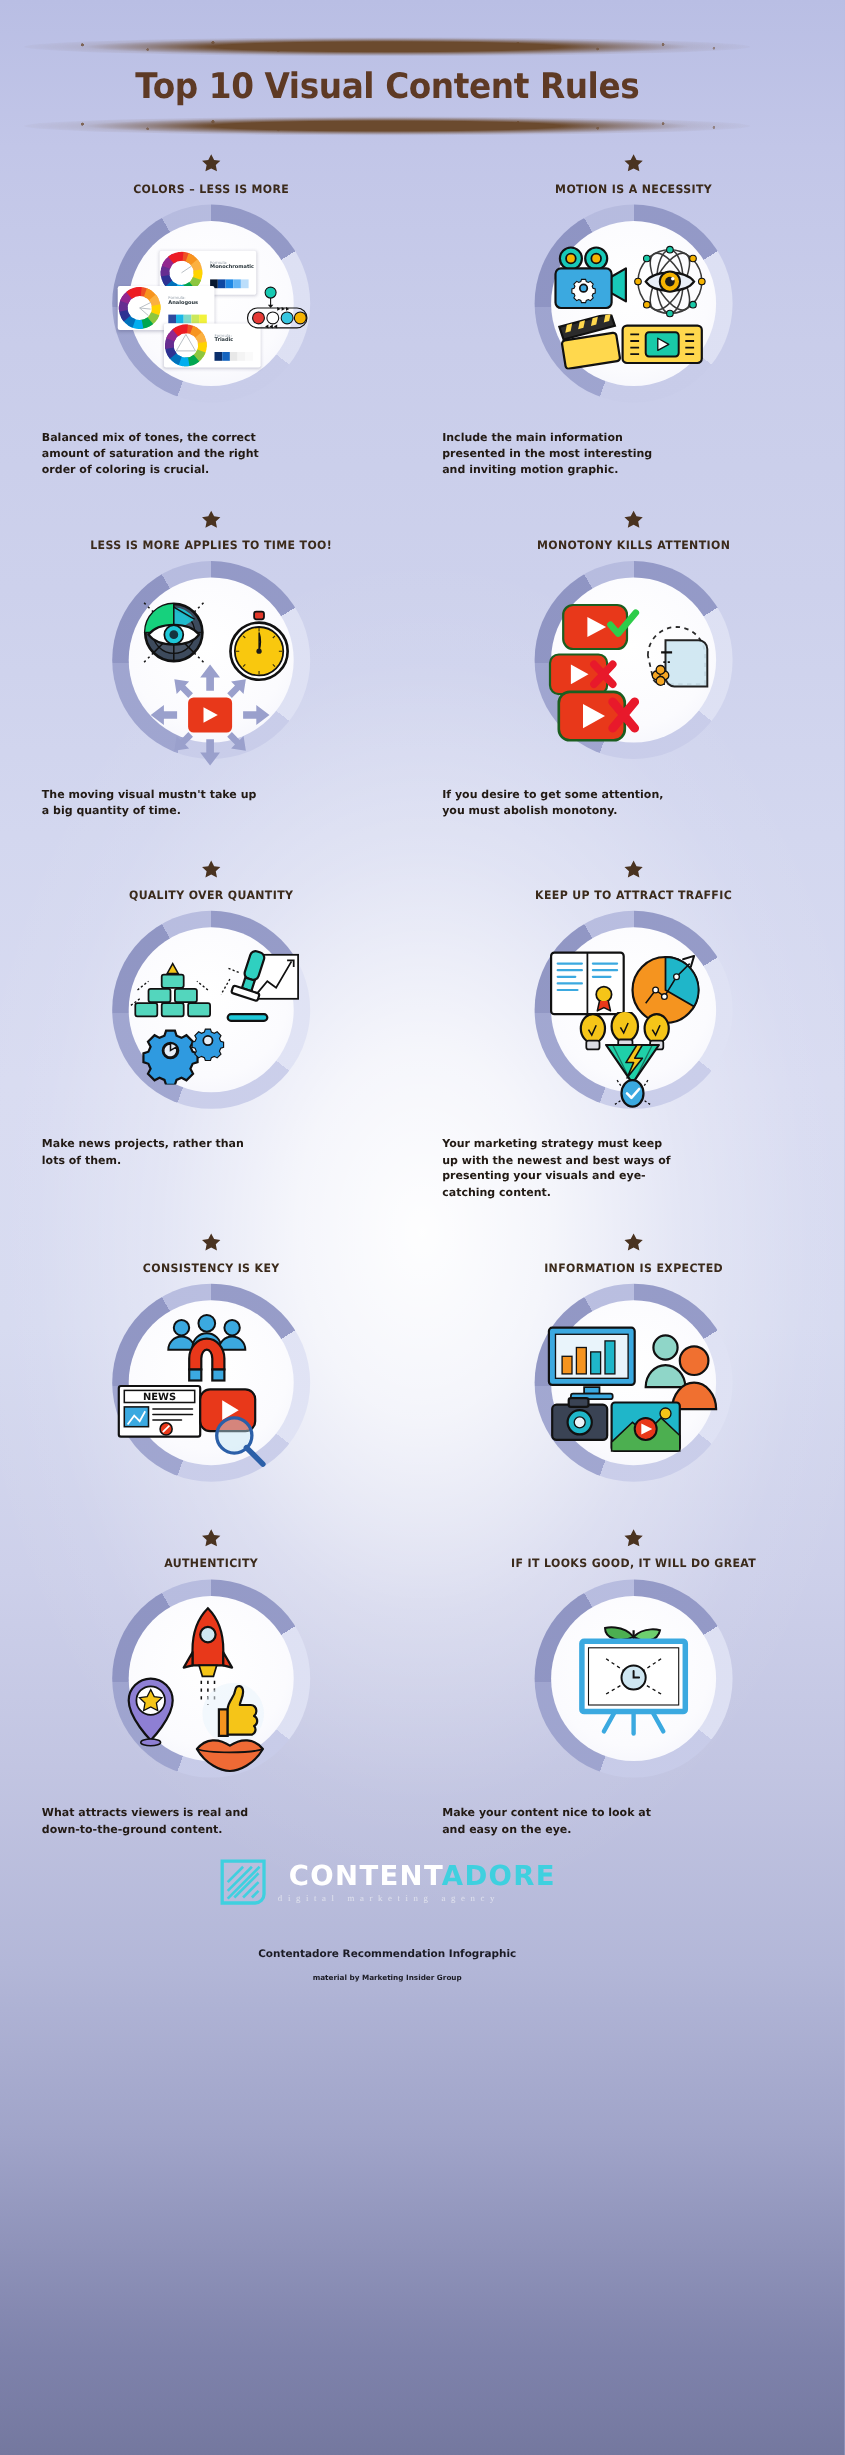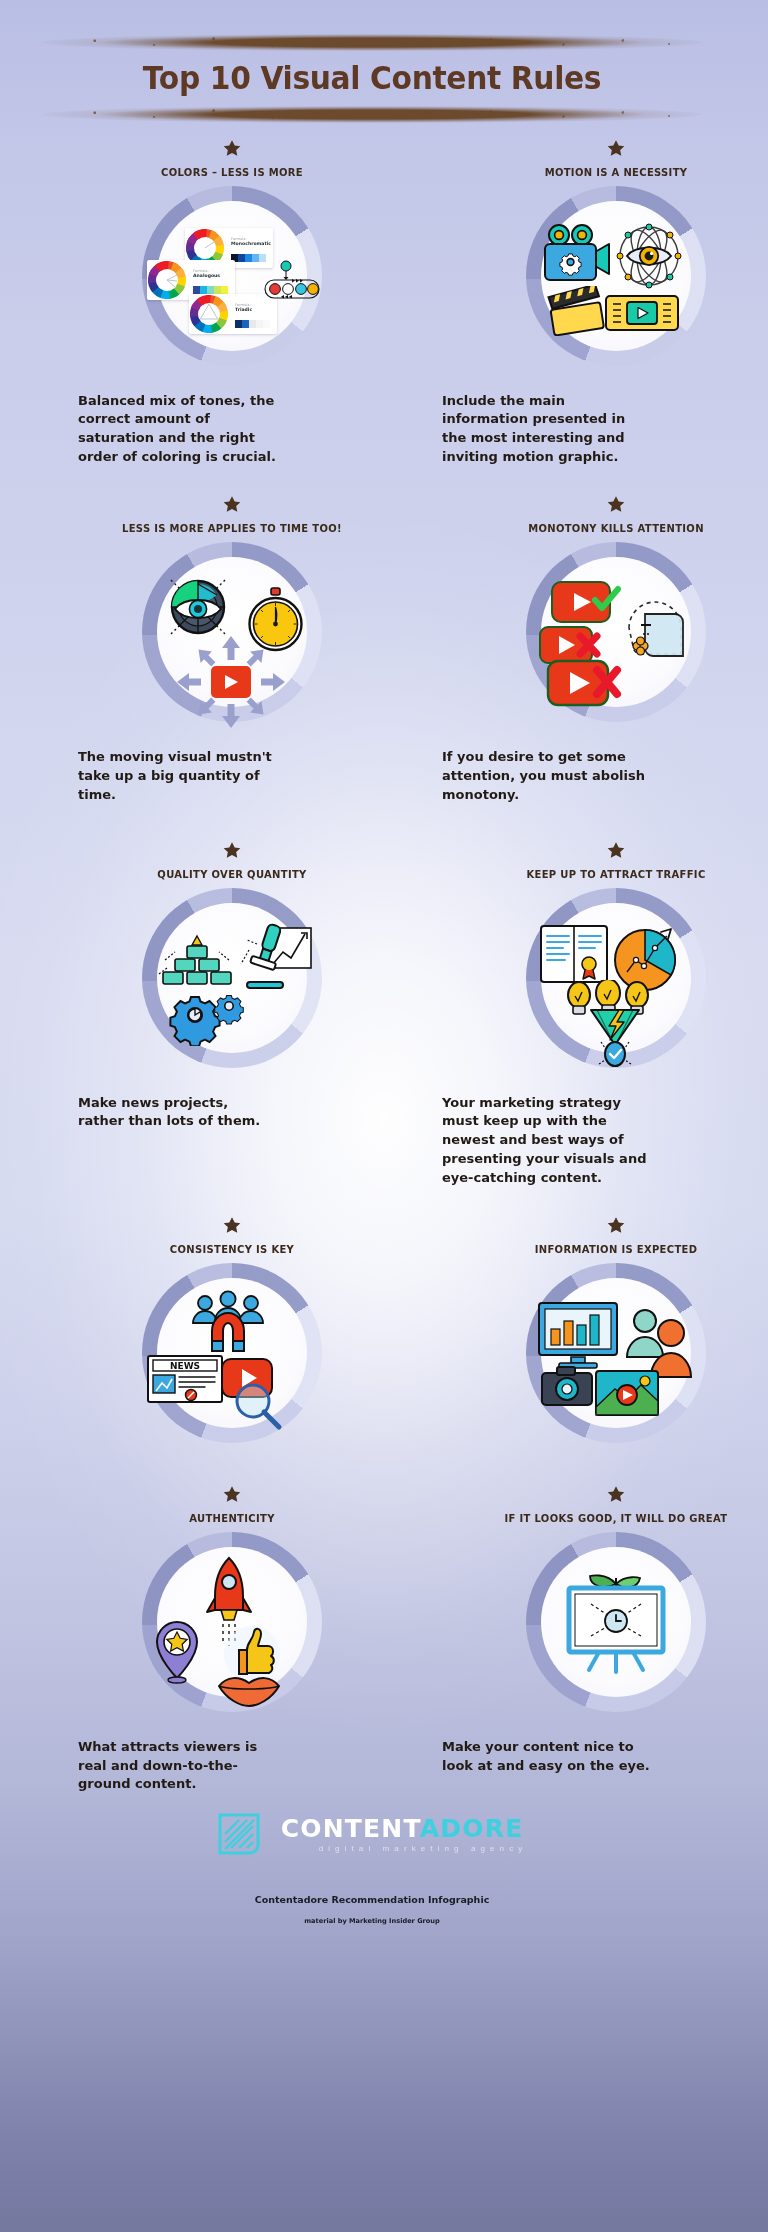--- a/index.html
+++ b/index.html
@@ -29,21 +29,21 @@
         #d8dbf1 44%,
         #d6daf0 54%,
         #cdd0ea 64%,
         #c2c5e2 72%,
         #b3b7d8 80%,
         #a0a4c9 87%,
         #8d91b8 92%,
         #7e82ab 96%,
         #74789f 100%);
   }
-  .wrap { position: relative; width: 704px; padding-left: 40px; }
+  .wrap { position: relative; width: 704px; }
 
   
   .header { position: relative; padding-top: 34px; text-align: center; }
   .brush {
     width: 660px; height: 17px; margin: 0 auto;
     position: relative;
   }
   .brush .b {
     position: absolute; left: 0; right: 0; top: 0; height: 100%;
     background:
@@ -127,21 +127,21 @@
     background: radial-gradient(circle at 48% 42%, #ffffff 0%, #fbfbfe 62%, #f0f1fa 100%);
   }
   .icons {
     position: absolute; left: 0; top: 0; width: 210px; height: 200px;
   }
   .ic { position: absolute; }
 
   .body-text {
     font-family: "DejaVu Sans", sans-serif;
     font-weight: 700;
-    font-size: 13px;
+    font-size: 10px;
     line-height: 1.45;
     color: #221a14;
     width: 200px;
   }
   .body-left { margin: 10px 0 0 38px; }
   .body-right { margin: 10px 0 0 18px; width: 212px; }
 
   
   .footer { text-align: center; padding-top: 18px; }
   .logo-row {
@@ -152,27 +152,26 @@
   .logo-word {
     font-family: "DejaVu Sans", sans-serif;
     font-weight: 700;
     font-size: 25px;
     letter-spacing: 1.2px;
     margin-left: 10px;
   }
   .logo-w1 { color: #ffffff; }
   .logo-w2 { color: #3fd0df; }
   .logo-sub {
-    font-family: Liberation Sans, sans-serif;
+    font-family: Liberation Serif, serif;
     font-size: 8px;
     letter-spacing: 5.1px;
     color: #e4e6ef;
     margin-top: 4px;
     opacity: .92;
-    margin-left: 48px;
   }
   .foot-cap {
     font-family: "DejaVu Sans", sans-serif;
     font-weight: 700;
     font-size: 9.5px;
     color: #1b1b24;
     margin-top: 38px;
   }
   .foot-sub {
     font-family: "DejaVu Sans", sans-serif;

